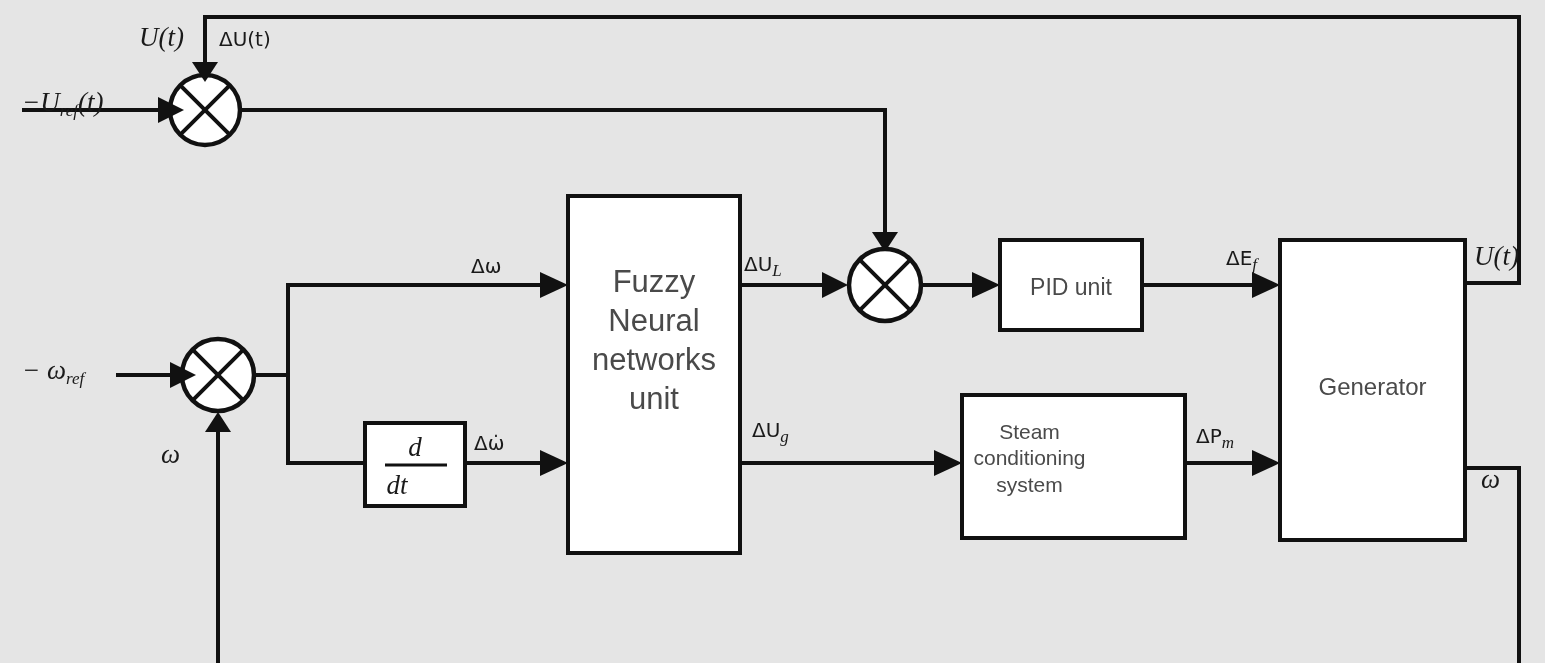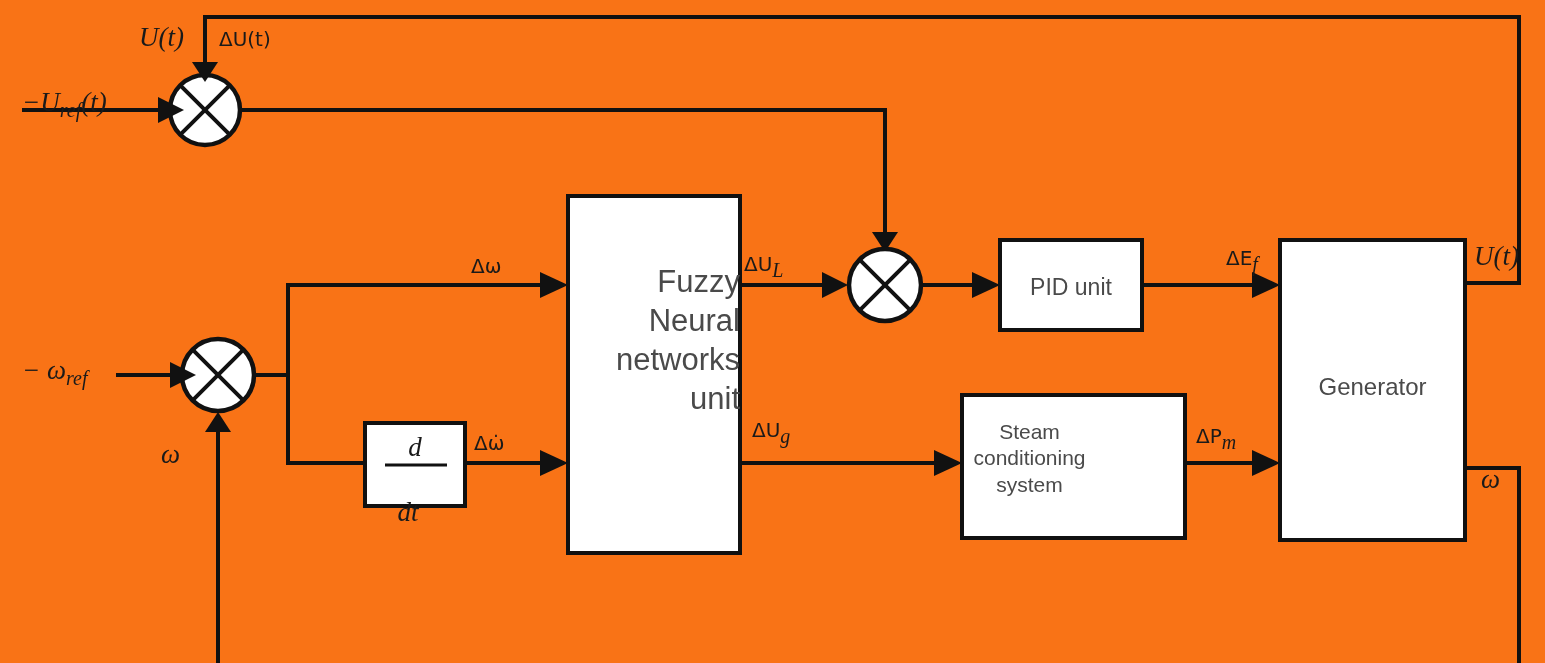--- a/index.html
+++ b/index.html
@@ -8,21 +8,21 @@
     padding: 0;
     background: #ffffff;
   }
   body {
     font-family: "Liberation Sans", sans-serif;
   }
   #diagram-root {
     position: relative;
     width: 1545px;
     height: 663px;
-    background: #f97316;
+    background: #e5e5e5;
     overflow: hidden;
   }
   #diagram-svg {
     position: absolute;
     left: 0;
     top: 0;
     width: 1545px;
     height: 663px;
   }
   .wire {
@@ -63,21 +63,21 @@
     white-space: nowrap;
     line-height: 1;
     user-select: none;
   }
   .lbl-math {
     font-family: "Liberation Serif", serif;
     font-style: italic;
     font-size: 27px;
   }
   .lbl-math .sub {
-    font-size: 20px;
+    font-size: 17px;
     font-style: italic;
     vertical-align: -0.32em;
     letter-spacing: 0;
   }
   .lbl-math .delta {
     font-style: normal;
     font-family: "DejaVu Sans", sans-serif;
     font-size: 20px;
   }
   .block-text {
@@ -266,33 +266,33 @@
   </div>
 
   <div class="lbl lbl-math" style="left:1196px; top:421px;">
     <span class="delta">ΔP</span><span class="sub">m</span>
   </div>
 
   <div class="lbl lbl-math" style="left:1474px; top:243px;">U(t)</div>
 
   <div class="lbl lbl-math" style="left:1481px; top:466px;">ω</div>
 
-  <div id="fnn-text" class="block-text" style="left:568px; top:262px; width:172px;text-align:right;">
+  <div id="fnn-text" class="block-text" style="left:568px; top:262px; width:172px;">
     <div>Fuzzy</div>
     <div>Neural</div>
     <div>networks</div>
     <div>unit</div>
   </div>
 
   <div id="pid-text" class="block-text" style="left:1000px; top:273px; width:142px;">PID unit</div>
 
   <div id="steam-text" class="block-text" style="left:918px; top:419px; width:223px;">
     <div>Steam</div>
     <div>conditioning</div>
     <div>system</div>
   </div>
 
   <div id="gen-text" class="block-text" style="left:1280px; top:372px; width:185px;">Generator</div>
 
   <div class="deriv-num" style="left:365px; top:432px;">d</div>
-  <div class="deriv-den" style="left:358px; top:470px;margin-top:27px;">dt</div>
+  <div class="deriv-den" style="left:347px; top:470px;">dt</div>
 
 </div>
 
 </body></html>

